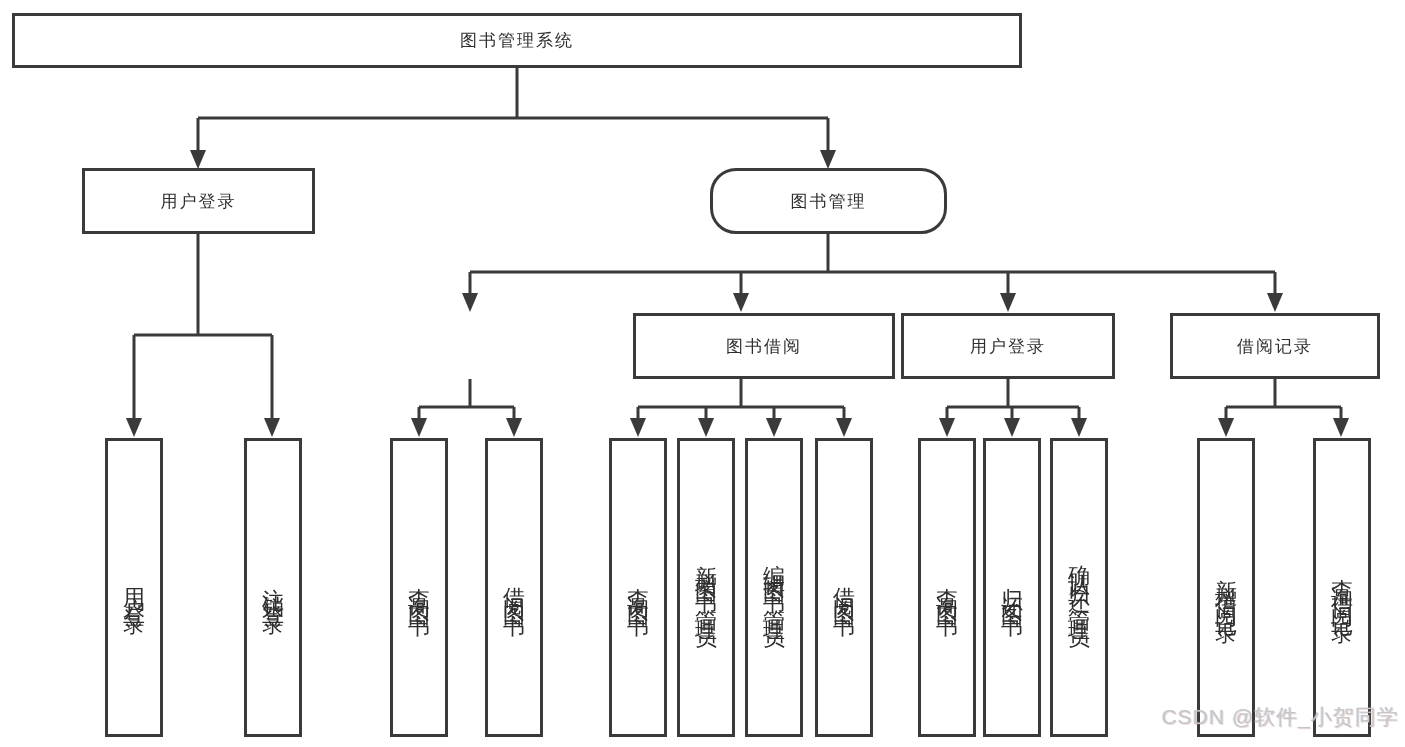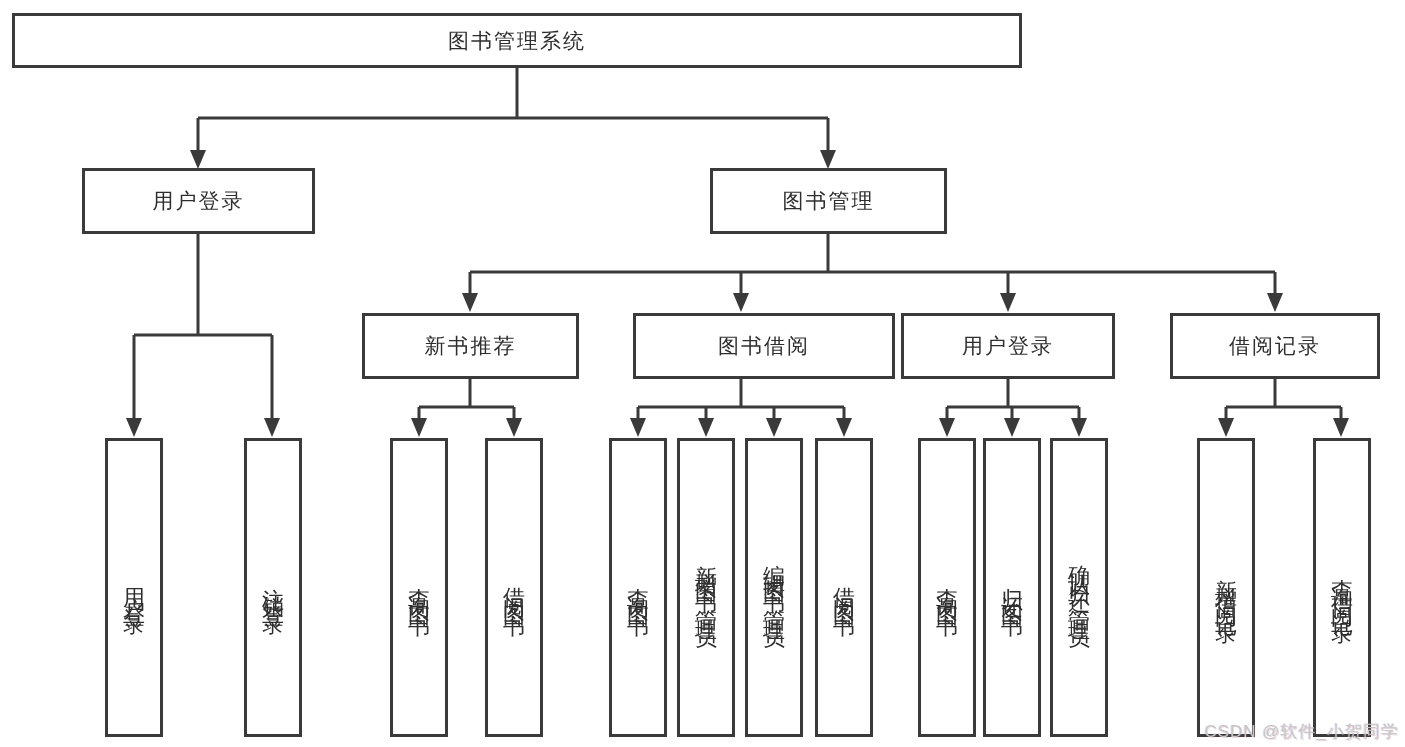--- a/index.html
+++ b/index.html
@@ -34,21 +34,21 @@
   }
   .node {
     position: absolute;
     border: 3px solid #3a3a3a;
     background: #ffffff;
     display: flex;
     align-items: center;
     justify-content: center;
   }
   .hnode {
-    font-size: 21px;
+    font-size: 17px;
     letter-spacing: 2px;
     white-space: nowrap;
   }
   .root {
     left: 12px; top: 13px;
     width: 1010px; height: 55px;
   }
   .lvl2 { top: 168px; height: 66px; }
   .lvl3 { top: 313px; height: 66px; }
   .leaf {
@@ -60,22 +60,22 @@
     writing-mode: vertical-rl;
     text-orientation: mixed;
     font-size: 22px;
     letter-spacing: 9px;
     line-height: 1;
     white-space: nowrap;
   }
   .watermark {
     position: absolute;
     right: 6px;
-    bottom: 4px;
-    font-size: 17px;
+    bottom: 16px;
+    font-size: 21px;
     color: #c6c6c6;
     letter-spacing: 1px;
     white-space: nowrap;
     text-shadow: 1px 1px 0 rgba(190,120,120,0.25), -1px 0 0 rgba(140,150,210,0.25);
     z-index: 5;
   }
 </style>
 </head>
 <body>
 
@@ -113,23 +113,22 @@
     <polygon points="1071,418 1087,418 1079,437"></polygon>
 
     <path d="M1275,379 V407 M1226,407 H1341 M1226,407 V420 M1341,407 V420"></path>
     <polygon points="1218,418 1234,418 1226,437"></polygon>
     <polygon points="1333,418 1349,418 1341,437"></polygon>
   </svg>
 
   <div class="node root hnode">图书管理系统</div>
 
   <div class="node lvl2 hnode" style="left:82px; width:233px;">用户登录</div>
-  <div class="node lvl2 hnode" style="left:710px; width:237px;">图书管理</div>
+  <div class="node lvl2 hnode" style="left:710px; width:237px;border-radius:26px;">图书管理</div>
 
-  <div class="node lvl3 hnode" style="left:362px; width:217px;">新书推荐</div>
   <div class="node lvl3 hnode" style="left:633px; width:262px;">图书借阅</div>
   <div class="node lvl3 hnode" style="left:901px; width:214px;">用户登录</div>
   <div class="node lvl3 hnode" style="left:1170px; width:210px;">借阅记录</div>
 
   <div class="node leaf" style="left:105px;">
     <span class="vtext">用户登录</span>
   </div>
   <div class="node leaf" style="left:244px;">
     <span class="vtext">注销登录</span>
   </div>

